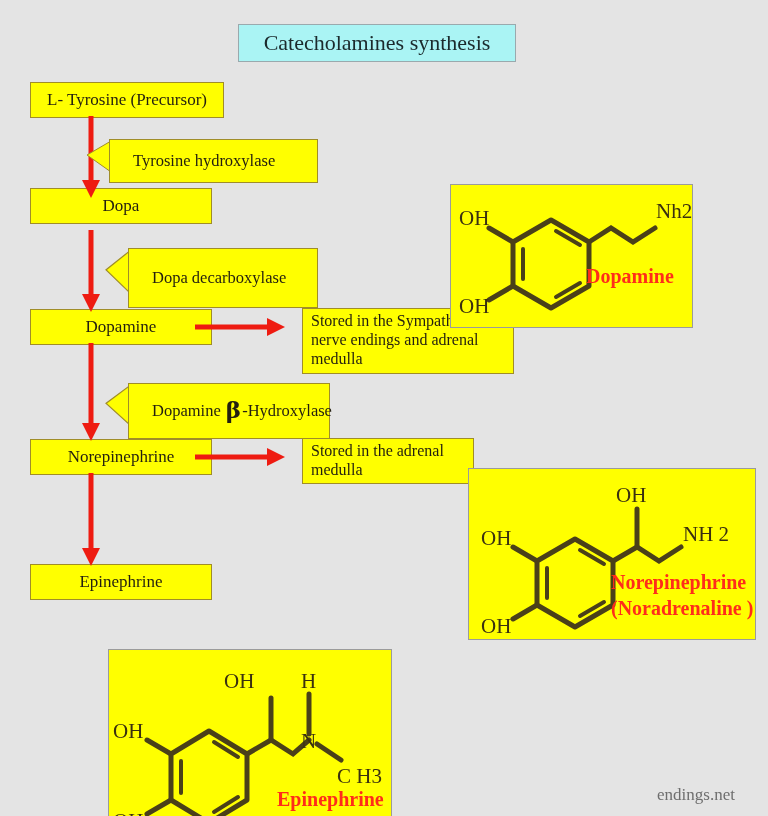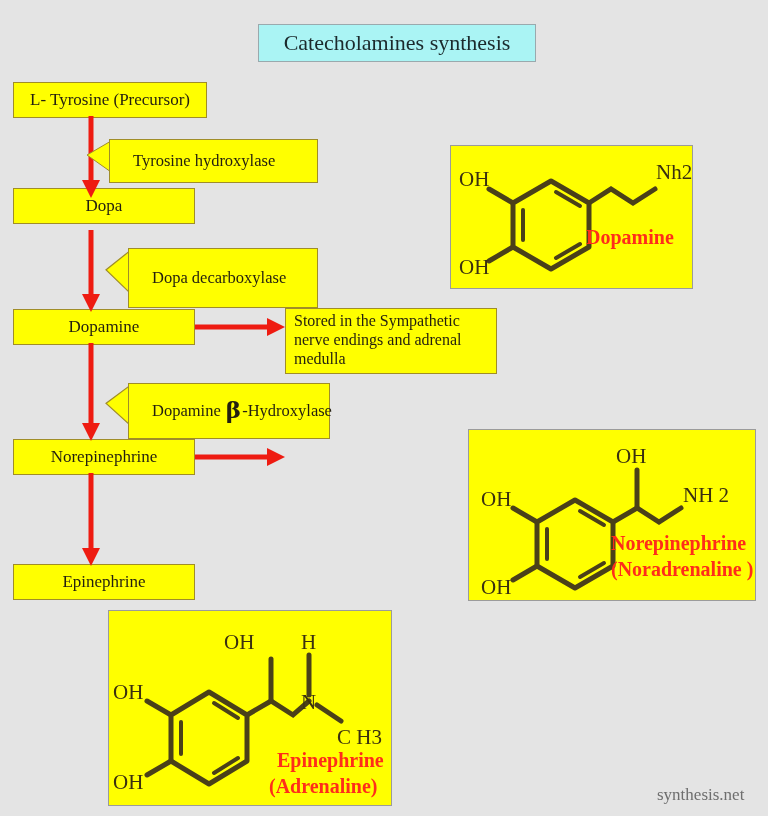--- a/index.html
+++ b/index.html
@@ -24,20 +24,21 @@
   
   .ybox {
     position: absolute;
     background: #ffff00;
     border: 1px solid #a08d28;
     box-sizing: border-box;
     color: #231f10;
     display: flex;
     align-items: center;
     line-height: 1.18;
+    margin-left: 17px;
   }
   .ybox.center { justify-content: center; }
   .ybox.pad { padding: 3px 8px; }
 
   
   .title-box {
     position: absolute;
     background: #aaf4f4;
     border: 1px solid #9aa9ad;
     box-sizing: border-box;
@@ -82,20 +83,21 @@
   
   .arrow { position: absolute; }
 
   
   .struct {
     position: absolute;
     background: #ffff00;
     border: 1px solid #9b9b9b;
     box-sizing: border-box;
     overflow: hidden;
+    margin-top: 39px;
   }
   .struct svg { display: block; }
 
   .watermark {
     position: absolute;
     color: #6e6e6e;
     font-size: 17px;
   }
 
   .beta {
@@ -107,21 +109,21 @@
     top: 2px;
     padding: 0 1px;
   }
   .nowrap { white-space: nowrap; }
 </style>
 </head>
 <body>
 
 <div id="stage">
 
-  <div class="title-box" style="left:258px; top:24px; width:278px; height:38px;">Catecholamines synthesis</div>
+  <div class="title-box" style="left:238px; top:24px; width:278px; height:38px;">Catecholamines synthesis</div>
 
   <div class="ybox metab center" style="left:13px; top:82px; width:194px; height:36px;">L- Tyrosine (Precursor)</div>
 
   <div class="ybox metab center" style="left:13px; top:188px; width:182px; height:36px;">Dopa</div>
 
   <div class="ybox metab center" style="left:13px; top:309px; width:182px; height:36px;">Dopamine</div>
 
   <div class="ybox metab center" style="left:13px; top:439px; width:182px; height:36px;">Norepinephrine</div>
 
   <div class="ybox metab center" style="left:13px; top:564px; width:182px; height:36px;">Epinephrine</div>
@@ -175,20 +177,21 @@
       <polygon points="24,2 0,16 24,33" fill="#ffff00" stroke="#a08d28" stroke-width="1"></polygon>
     </svg>
     <div class="body">
       <span class="nowrap"><span>Dopamine </span><span class="beta">β</span><span>-Hydroxylase</span></span>
     </div>
   </div>
 
 
   <div class="ybox fact pad" style="left:285px; top:308px; width:212px; height:66px;">Stored in the Sympathetic nerve endings and adrenal medulla</div>
 
+  <div class="ybox fact pad" style="left:285px; top:438px; width:172px; height:46px;">Stored in the adrenal medulla</div>
 
   <div class="struct" style="left:450px; top:145px; width:243px; height:144px;">
     <svg width="243" height="144" viewBox="0 0 243 144">
       <g stroke="#4a4019" stroke-width="5" fill="none" stroke-linecap="round">
 
         <polygon points="62,57 62,101 100,123 138,101 138,57 100,35" stroke-linejoin="round"></polygon>
 
         <line x1="72" y1="64" x2="72" y2="94" stroke-width="4"></line>
         <line x1="105" y1="46" x2="129" y2="60" stroke-width="4"></line>
         <line x1="105" y1="112" x2="129" y2="98" stroke-width="4"></line>
@@ -264,15 +267,15 @@
         <text x="4" y="88">OH</text>
         <text x="4" y="178">OH</text>
       </g>
       <g fill="#ff2d1a" font-family="'Liberation Serif', serif" font-size="20" font-weight="bold">
         <text x="168" y="156">Epinephrine</text>
         <text x="160" y="182">(Adrenaline)</text>
       </g>
     </svg>
   </div>
 
-  <div class="watermark" style="left:657px; top:785px;">synthesis.net</div>
+  <div class="watermark" style="left:657px; top:785px;">endings.net</div>
 
 </div>
 
 </body></html>

